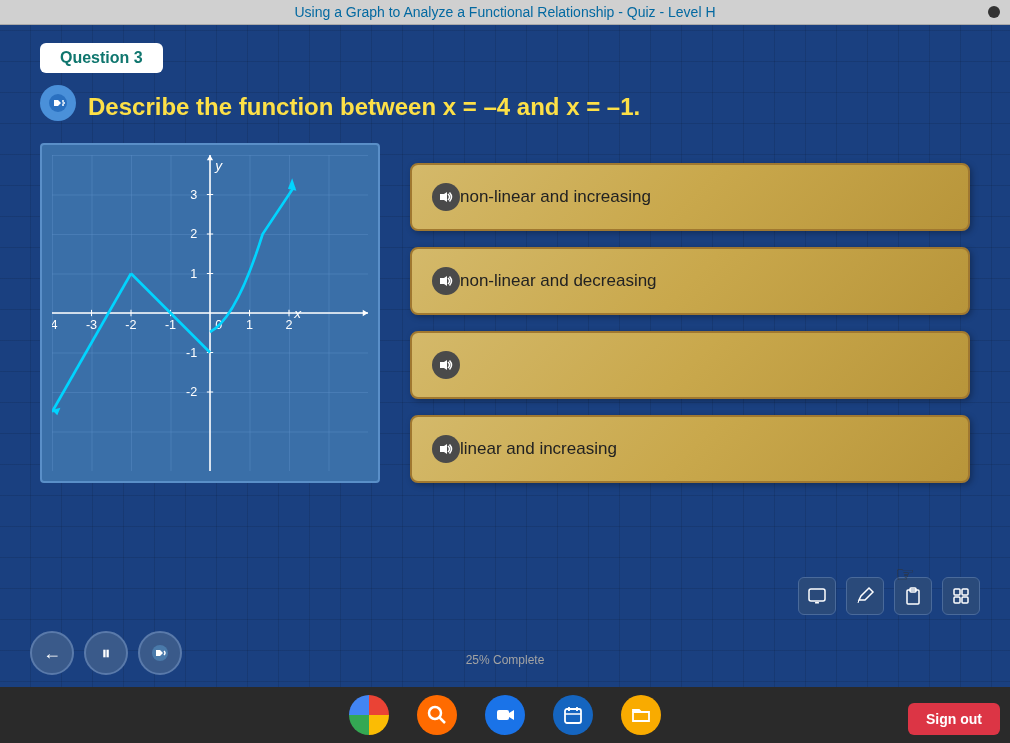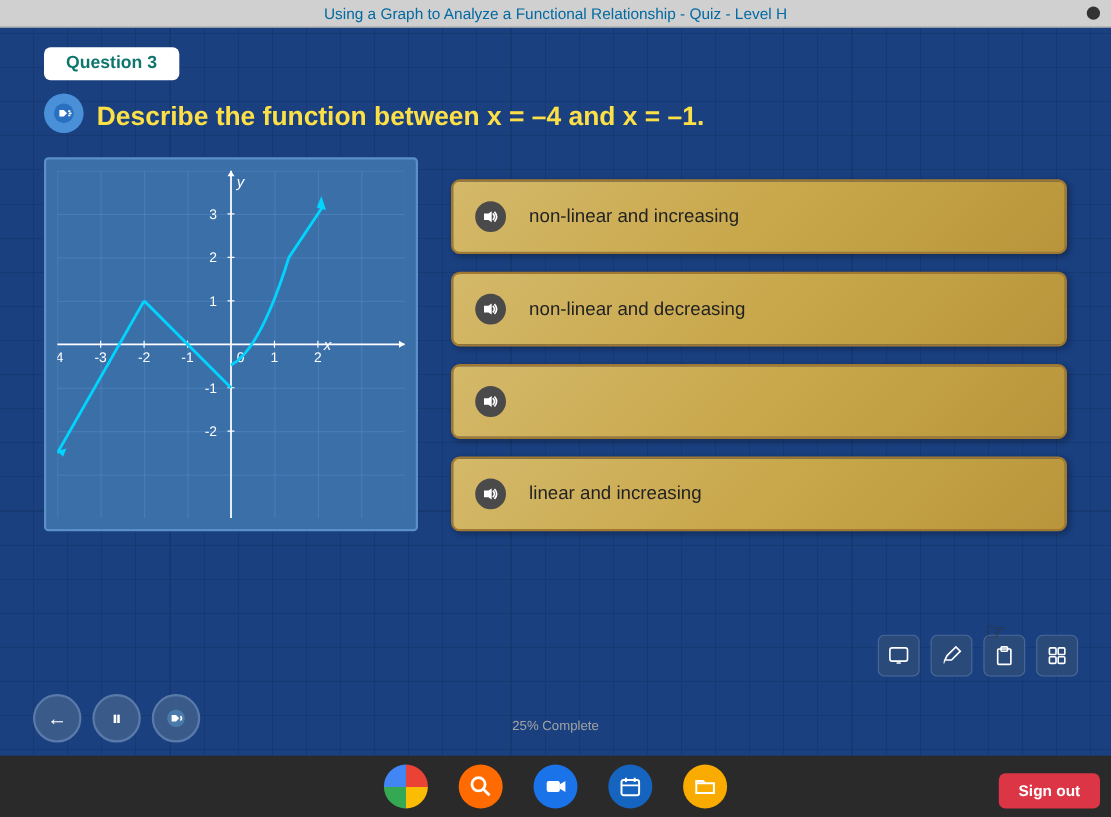--- a/index.html
+++ b/index.html
@@ -122,21 +122,21 @@
       padding-top: 20px;
     }
 
     .answer-btn {
       background: linear-gradient(135deg, #d4b96a 0%, #c9a84c 50%, #b8953a 100%);
       border: 2px solid #a07830;
       border-radius: 8px;
       padding: 18px 20px;
       display: flex;
       align-items: center;
-      gap: 21px;
+      gap: 0;
       cursor: pointer;
       font-size: 17px;
       font-weight: 500;
       color: #222;
       width: 100%;
       text-align: left;
       position: relative;
       box-shadow: 2px 2px 6px rgba(0,0,0,0.3);
     }
 

